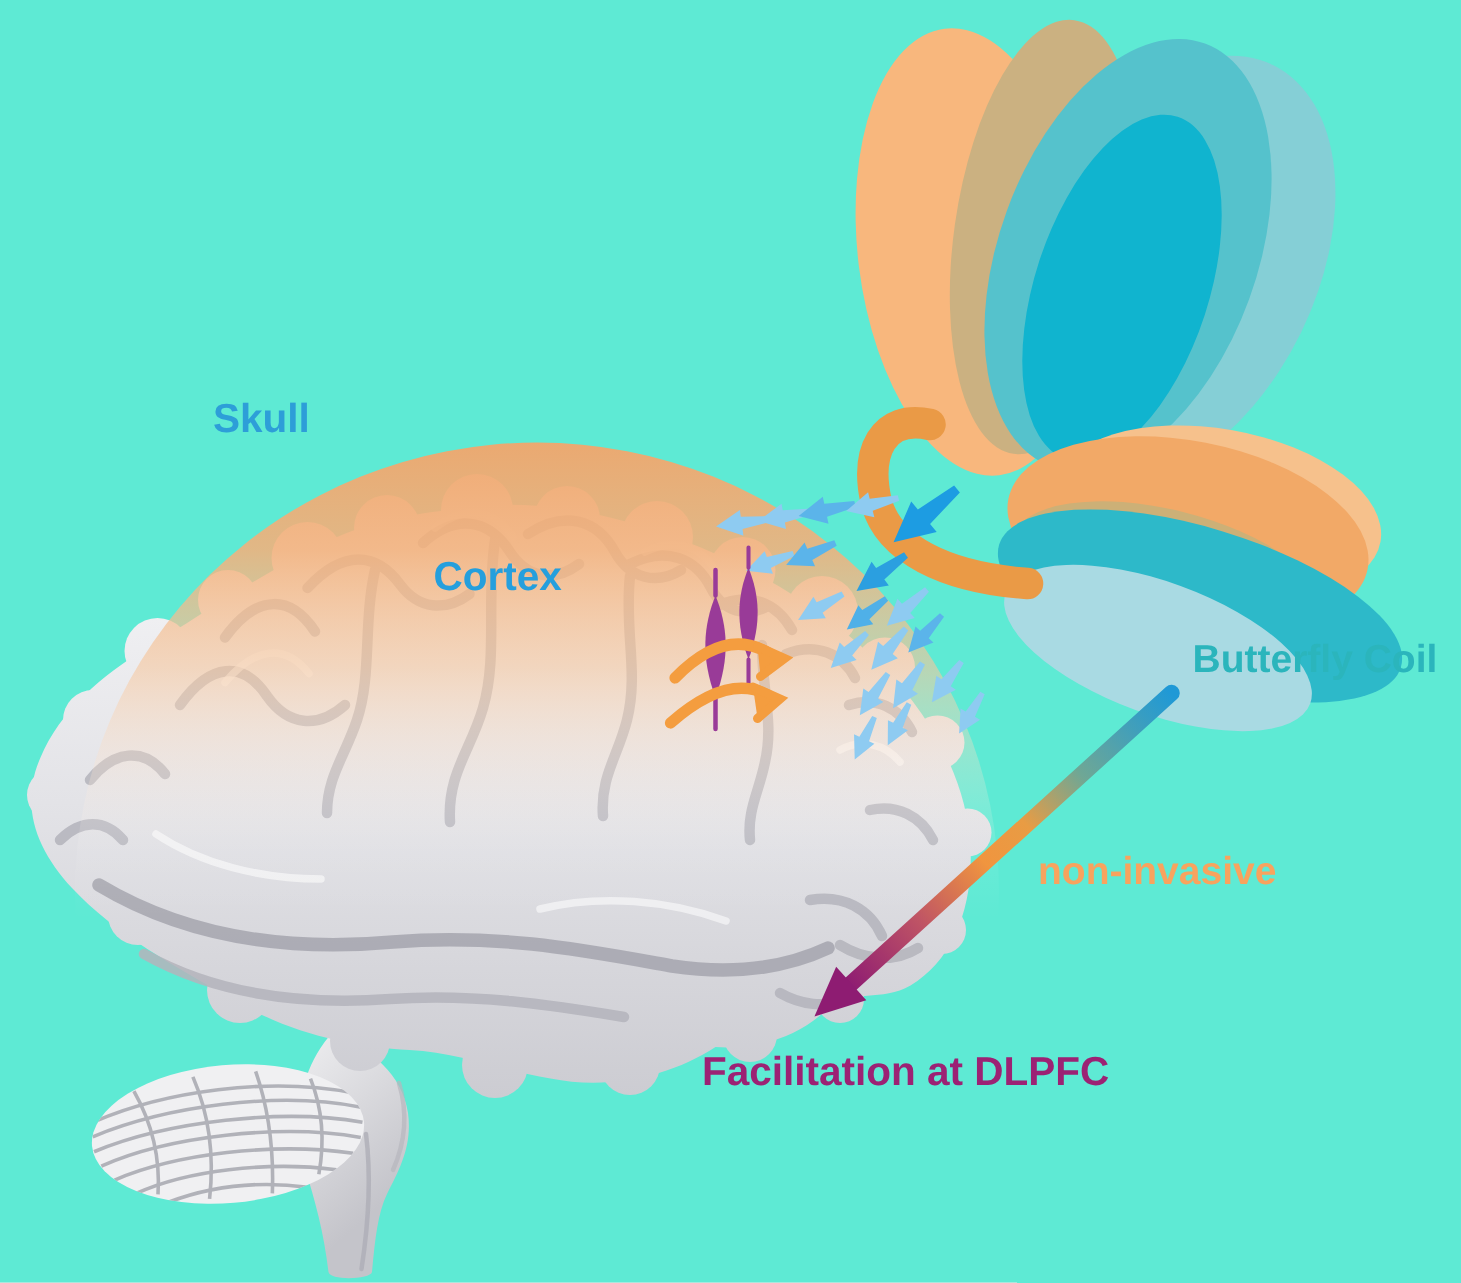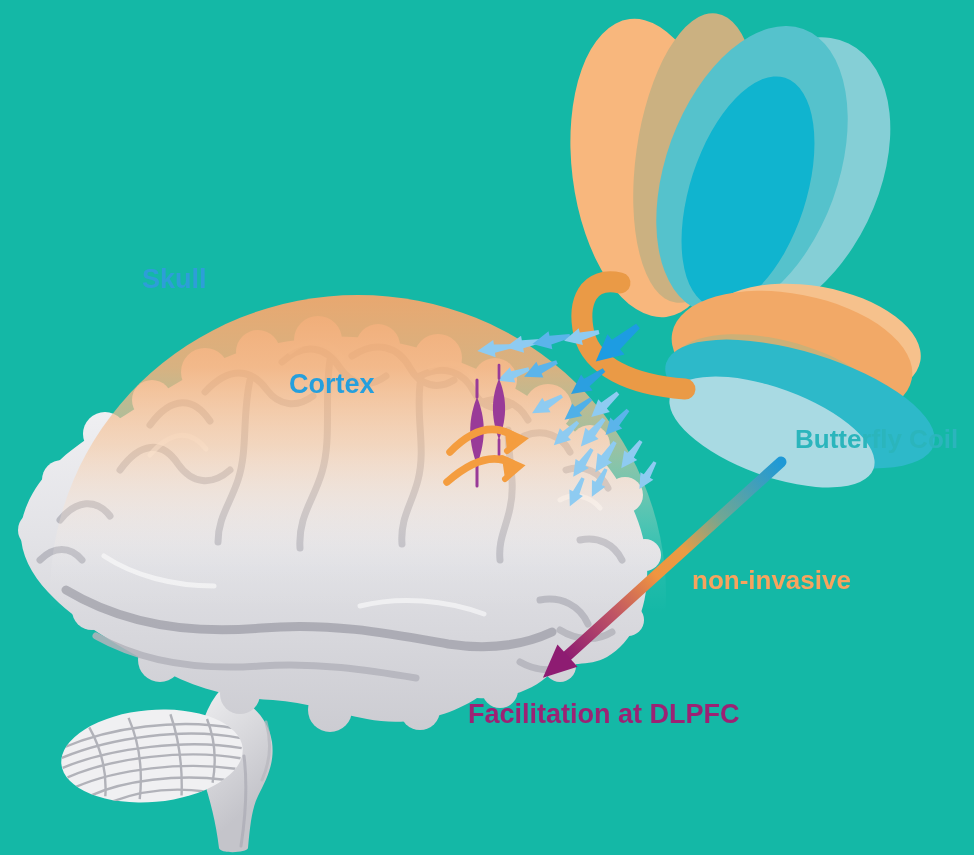--- a/index.html
+++ b/index.html
@@ -1,18 +1,18 @@
 <!DOCTYPE html>
 <html><head>
 <meta charset="utf-8">
 <style>
   html,body{margin:0;padding:0;background:#e6e6e6;}
   .stage{
     position:relative;width:974px;height:855px;overflow:hidden;
-    background:#14b8a6;
+    background:#5eead4;
     font-family:"Liberation Sans", sans-serif;
     text-align:center;
   }
   svg{display:block}
   text{font-family:"Liberation Sans", sans-serif;font-weight:bold;}
 </style>
 </head>
 <body>
 
 <div class="stage">

